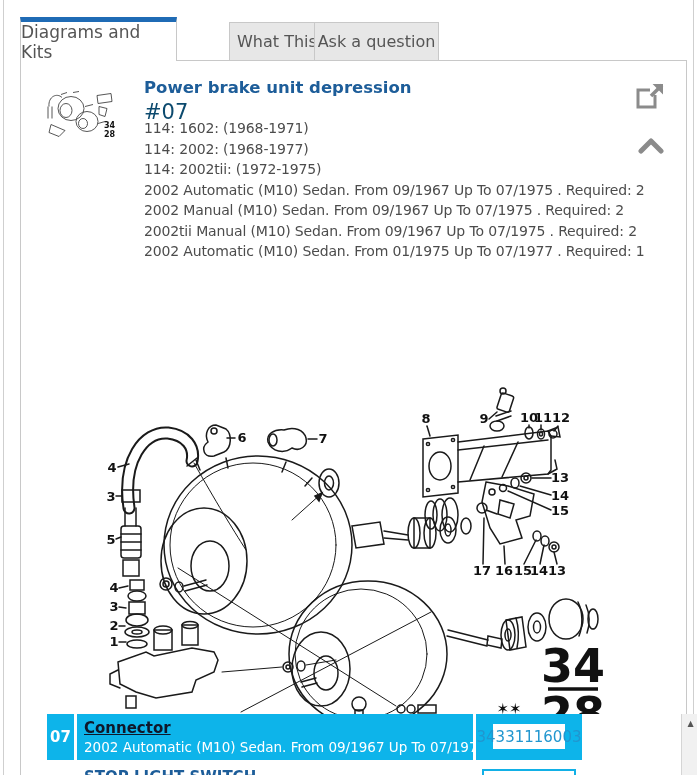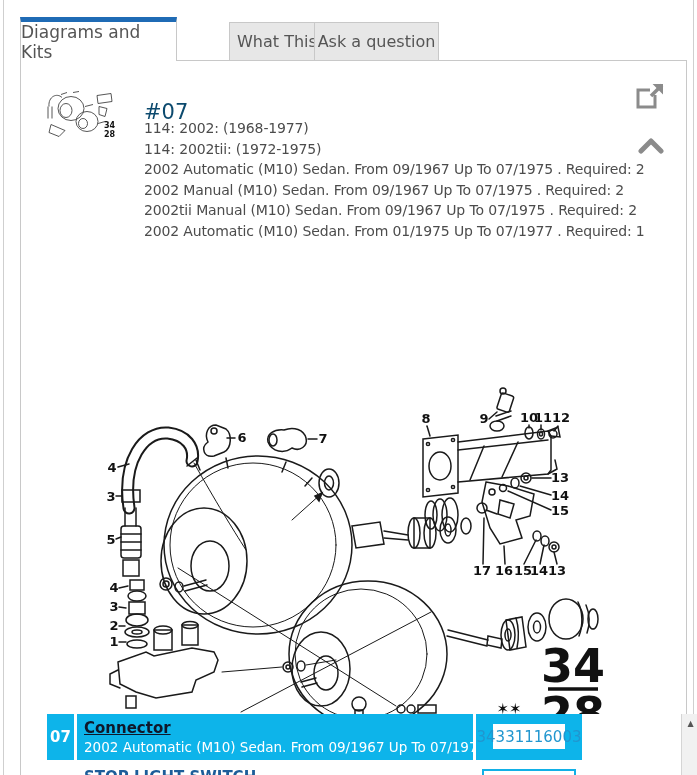--- a/index.html
+++ b/index.html
@@ -90,23 +90,25 @@
       <path d="M10,40 L24,46 L18,52 L8,48 Z"></path>
       <line x1="20" y1="10" x2="26" y2="8"></line>
         <line x1="32" y1="8" x2="38" y2="7"></line>
     </g>
     <g fill="#111" font-family="DejaVu Sans" font-weight="bold" font-size="8">
       <text x="63" y="43">34</text>
         <text x="63" y="52">28</text>
     </g>
   </svg>
 
+  <div class="title">Power brake unit depression</div>
   <div class="diagref">#07</div>
 
   <div class="fitment">
+    <div>114: 1602: (1968-1971)</div>
     <div>114: 2002: (1968-1977)</div>
     <div>114: 2002tii: (1972-1975)</div>
     <div>2002 Automatic (M10) Sedan. From 09/1967 Up To 07/1975 . Required: 2</div>
     <div>2002 Manual (M10) Sedan. From 09/1967 Up To 07/1975 . Required: 2</div>
     <div>2002tii Manual (M10) Sedan. From 09/1967 Up To 07/1975 . Required: 2</div>
     <div>2002 Automatic (M10) Sedan. From 01/1975 Up To 07/1977 . Required: 1</div>
   </div>
 
   <svg class="icon-open" viewBox="0 0 30 30">
     <g stroke="#8b8b8b" fill="none" stroke-width="3">

